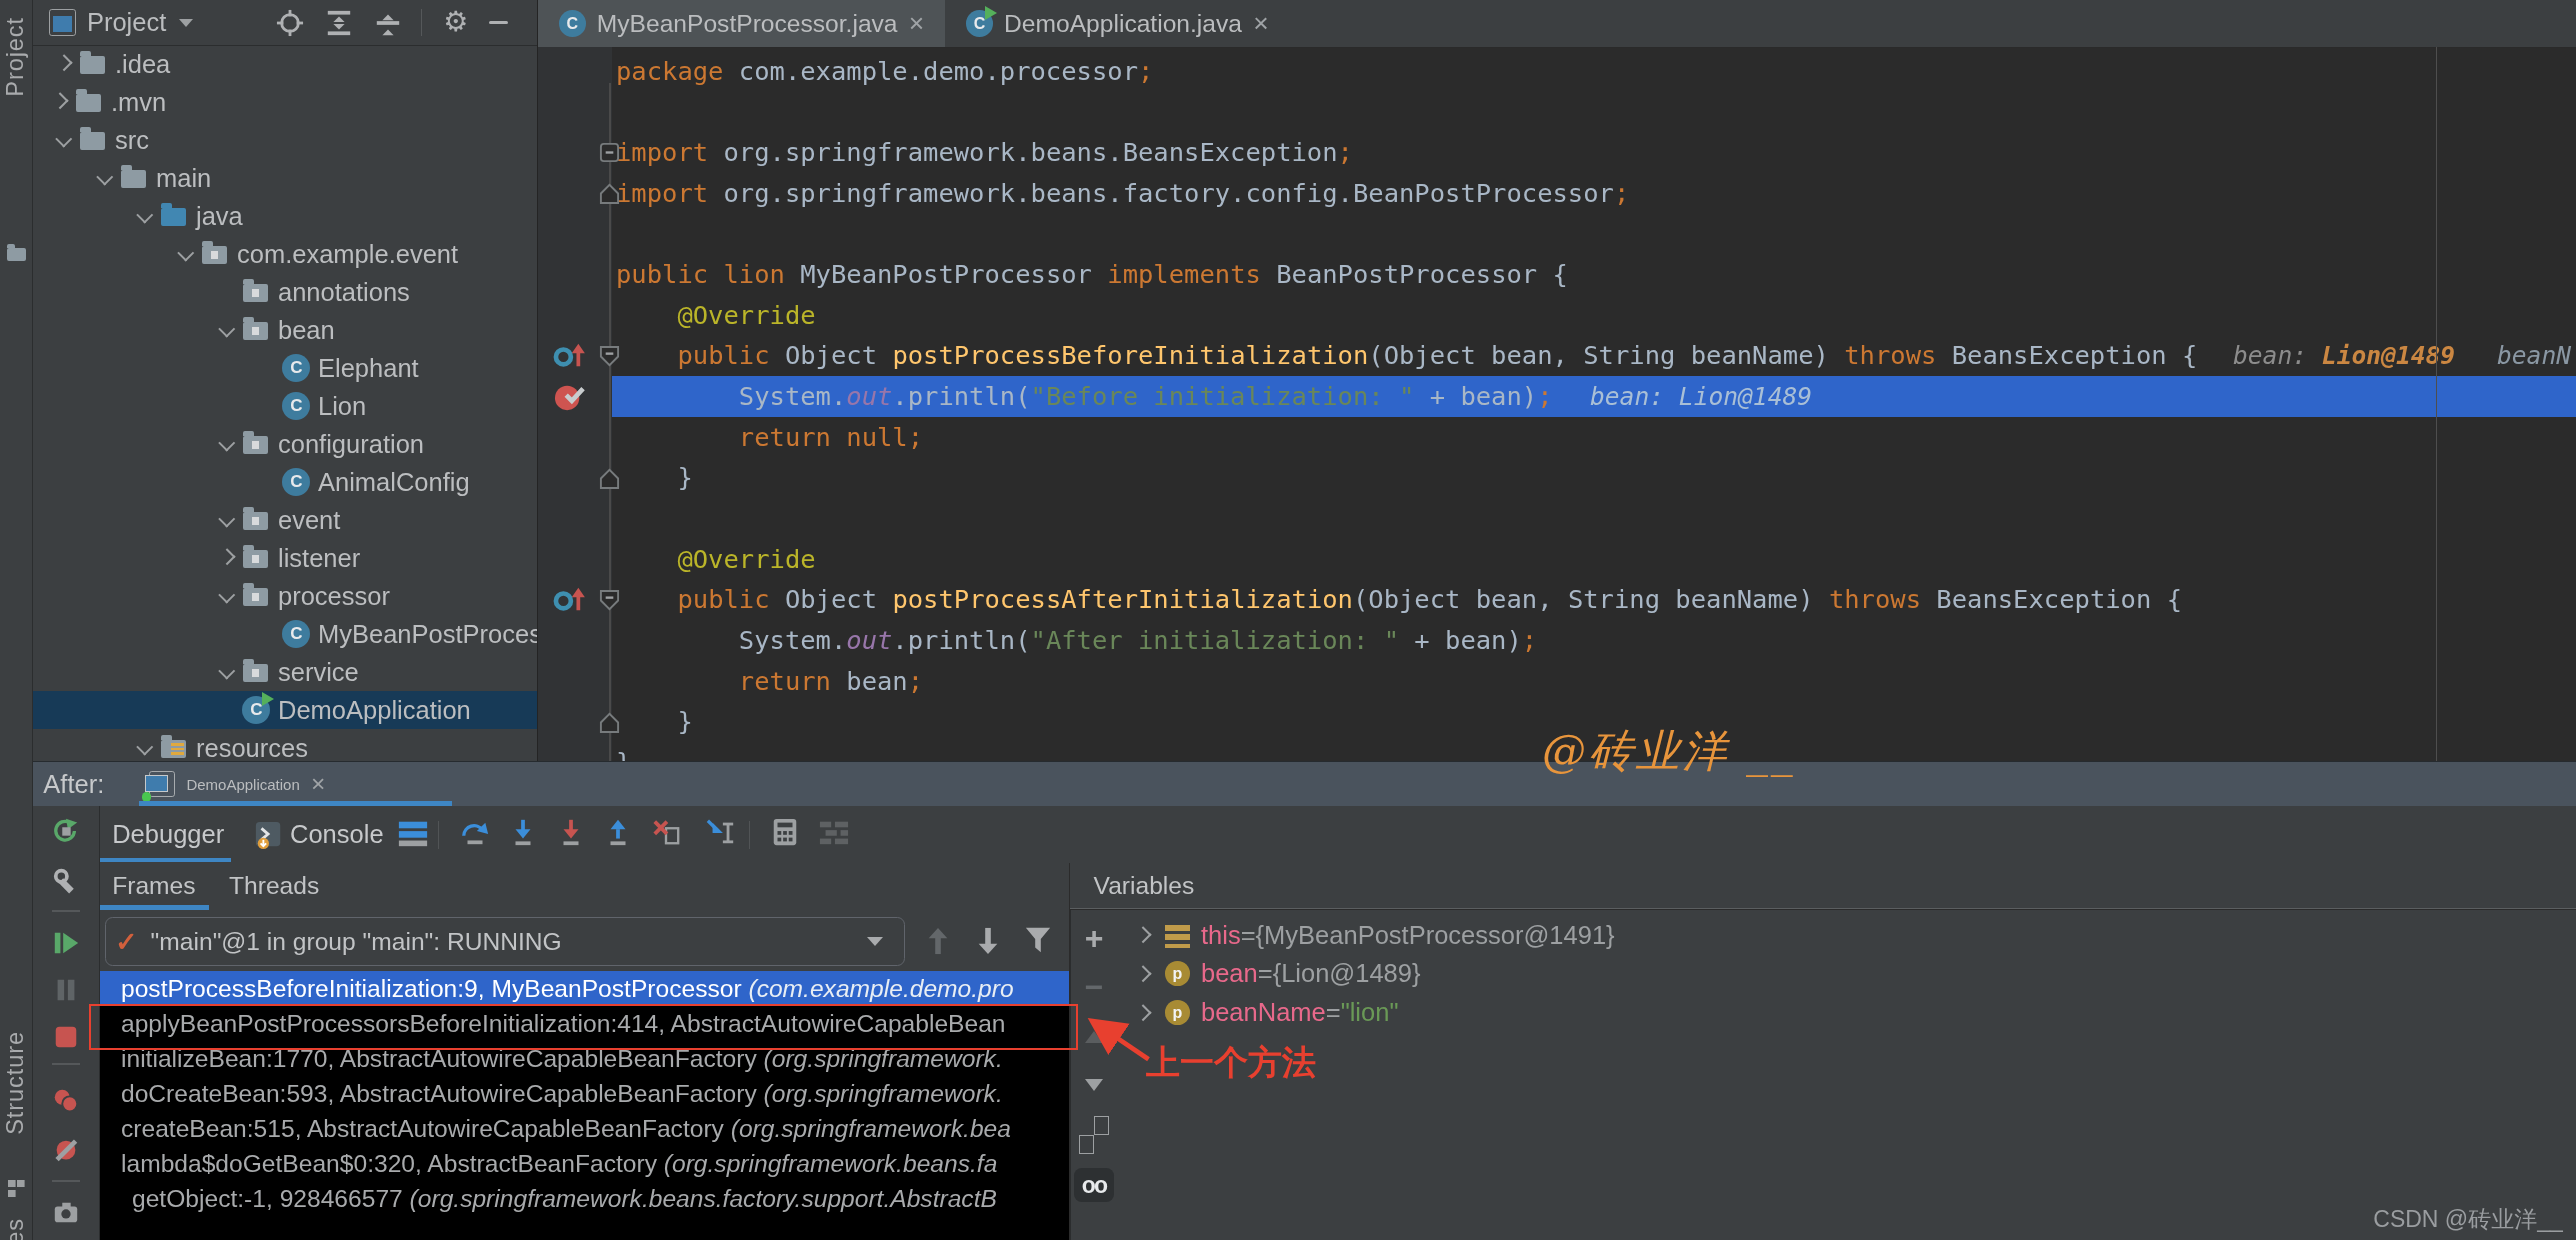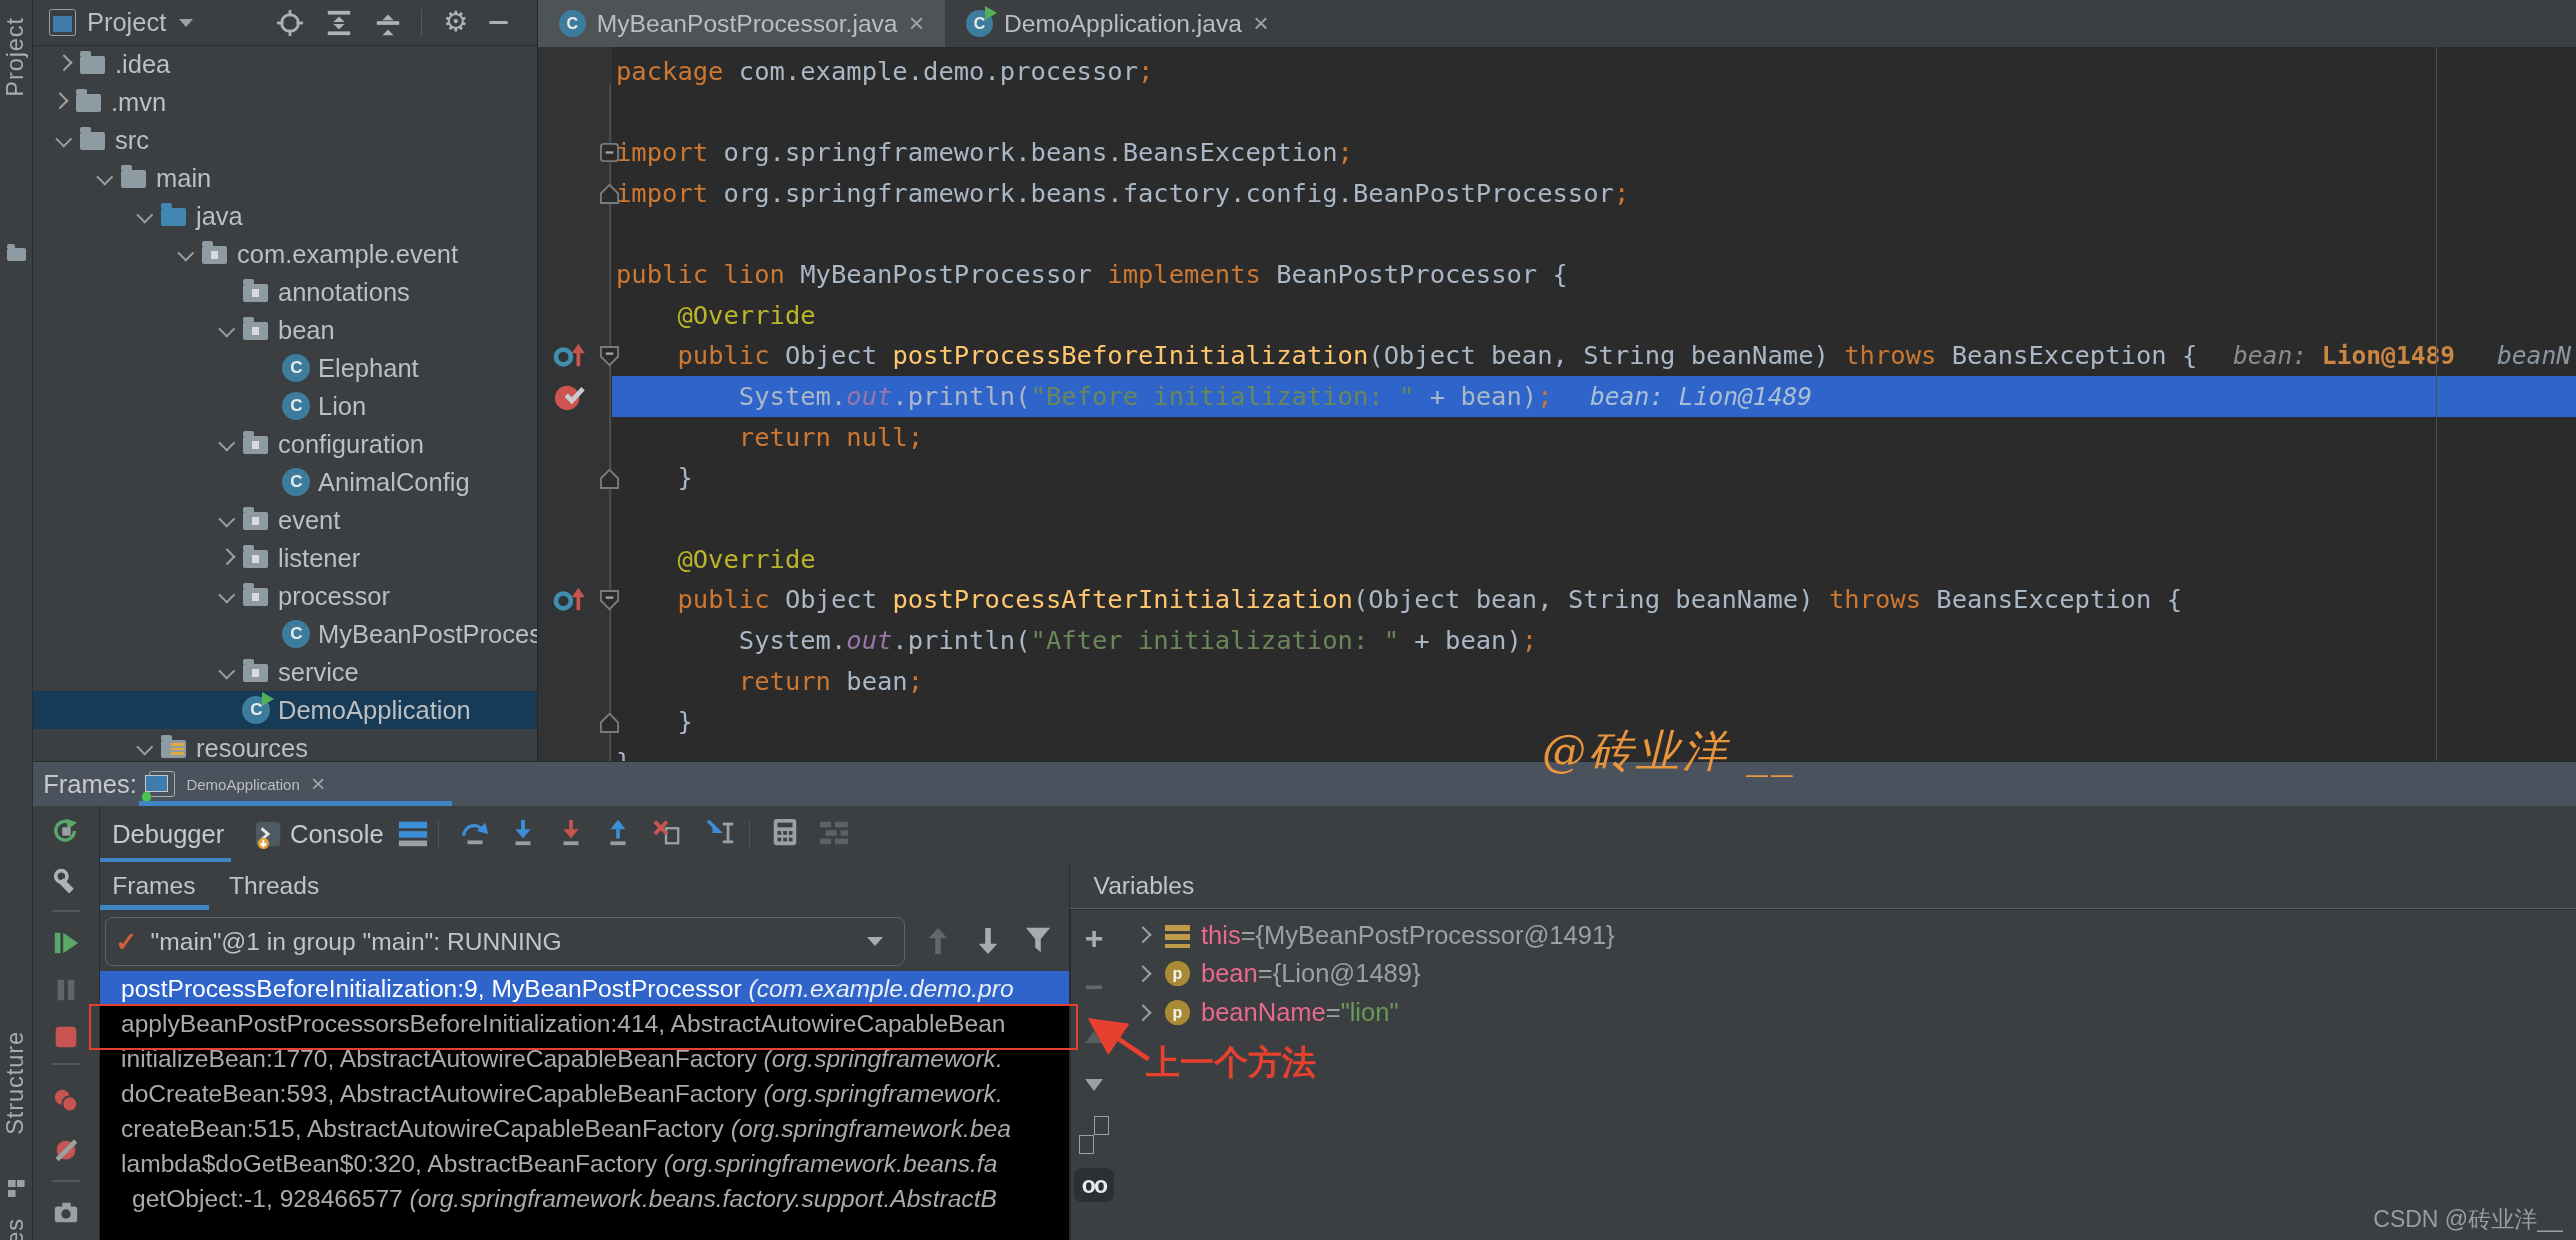--- a/index.html
+++ b/index.html
@@ -57,21 +57,21 @@
   #gutter{position:absolute;left:0;top:0;width:74px;bottom:0;background:#313335;}
   #foldline{position:absolute;left:71px;top:36px;width:1.9px;height:685px;background:#4A4A4A;}
   #guide{position:absolute;left:1898px;top:0;width:0.9px;bottom:0;background:#4E4E4E;z-index:3;}
   .cline{position:absolute;left:78px;height:41px;line-height:41px;white-space:pre;
          font-family:"DejaVu Sans Mono",monospace;font-size:25.5px;z-index:2;}
   .execline{position:absolute;left:74px;right:0;height:41px;background:#2F65CA;z-index:1;}
   .hintwrap{position:absolute;height:41px;line-height:41px;white-space:pre;
             font-family:"DejaVu Sans Mono",monospace;font-size:24.6px;z-index:2;}
   .c-kw{color:#CC7832;} .c-def{color:#A9B7C6;} .c-ann{color:#BBB529;text-align:right;} .c-mth{color:#FFC66D;}
   .c-str{color:#6A8759;} .c-fld{color:#9876AA;font-style:italic;}
-  .c-hintl{color:#8C8C8C;font-style:italic;} .c-hintv{color:#CB8742;font-weight:bold;}
+  .c-hintl{color:#8C8C8C;font-style:italic;} .c-hintv{color:#CB8742;font-style:italic;font-weight:bold;}
   .c-hintsel{color:#A9BFD6;font-style:italic;} .c-hintfar{color:#8A97A3;font-style:italic;}
   .gutico{position:absolute;z-index:4;}
   .foldmk{position:absolute;left:61px;z-index:4;}
   
   #dbg-header{left:32px;top:761px;width:2544px;height:44px;background:#4A535D;border-top:0.9px solid #262B2F;z-index:2;}
   #dbg-label{position:absolute;left:11.3px;top:0;height:44px;line-height:44px;font-size:25.5px;color:#C7C9CB;}
   #dbg-tab{position:absolute;left:107px;top:0;width:313px;height:44px;display:flex;align-items:center;gap:11.3px;padding-left:9.5px;box-sizing:border-box;}
   #dbg-tab-underline{position:absolute;left:107px;bottom:0;width:313px;height:4.7px;background:#3E86C4;}
   .dwin{width:24.6px;height:24.6px;border:1.9px solid #A7ABAE;border-radius:2.8px;position:relative;background:#4A535D;}
   .dwin:before{content:"";position:absolute;left:-4.7px;top:2.8px;width:21px;height:15px;background:#3F7CAD;border:1.9px solid #C6C9CB;}
@@ -376,21 +376,21 @@
       <div class="cline" style="top: 654px;"><span class="c-def">    }</span></div>
       <span class="foldmk" style="top: 664px;"><svg width="21" height="23" viewBox="0 0 22 24">
           <polygon points="2,22 20,22 20,12 11,3 2,12" fill="#2B2B2B" stroke="#777B7D" stroke-width="2"></polygon>
         </svg></span>
       <div class="cline" style="top: 695px;"><span class="c-def">}</span></div>
     </div>
   <div id="wm-editor" class="abs">@砖业洋 __</div>
 </div>
 
 <div id="dbg-header" class="abs">
-  <span id="dbg-label">Frames:</span>
+  <span id="dbg-label">After:</span>
   <div id="dbg-tab">
     <span class="dwin"></span>
     <span>DemoApplication</span>
     <span class="tabclose">×</span>
   </div>
   <div id="dbg-tab-underline"></div>
 </div>
 
 <div id="dbg-left" class="abs">
   <span class="dlico" style="top:11.3px;">

